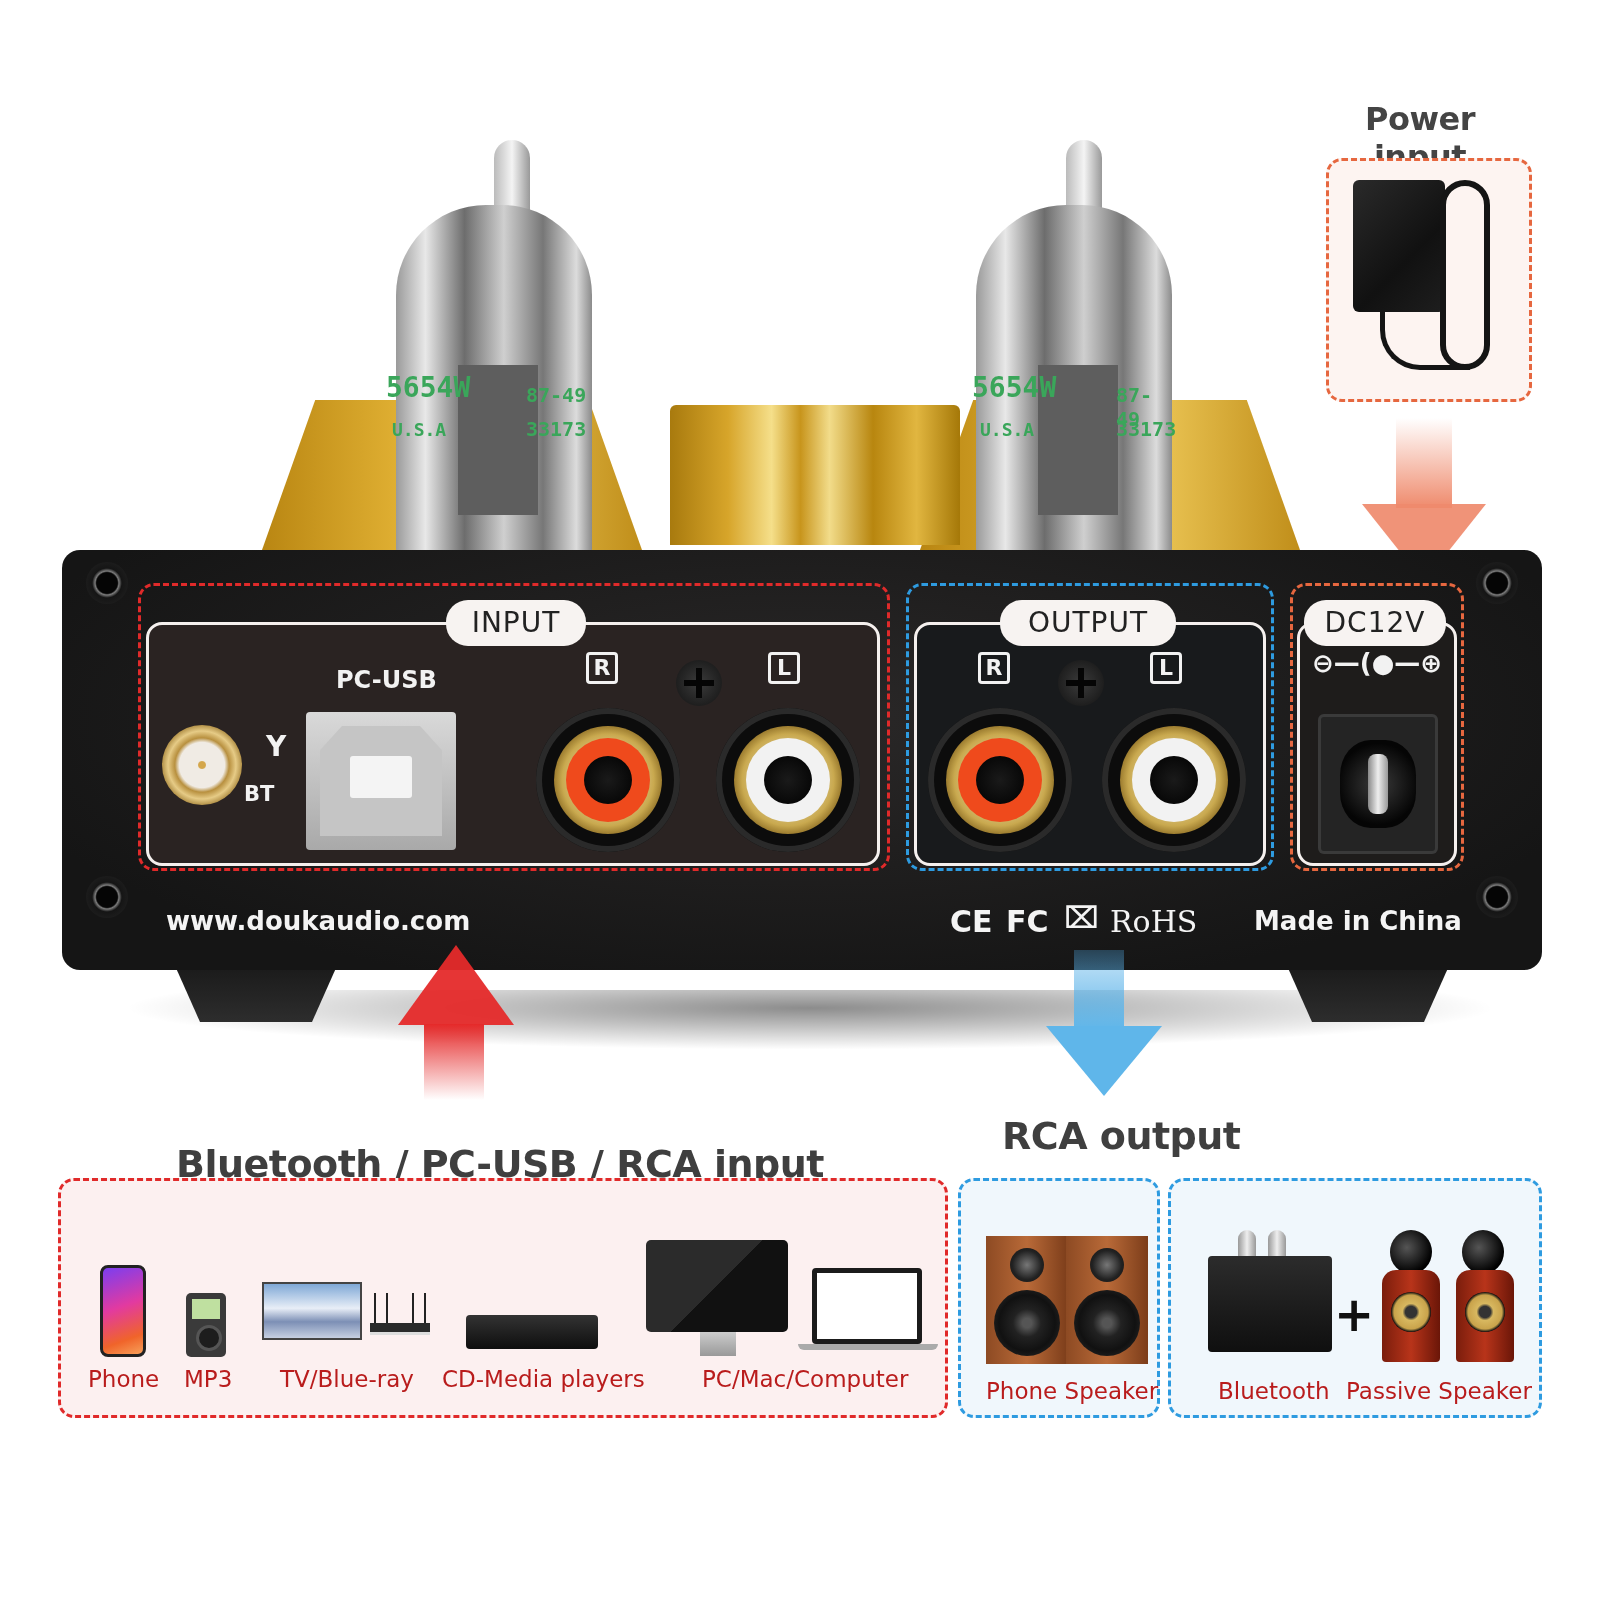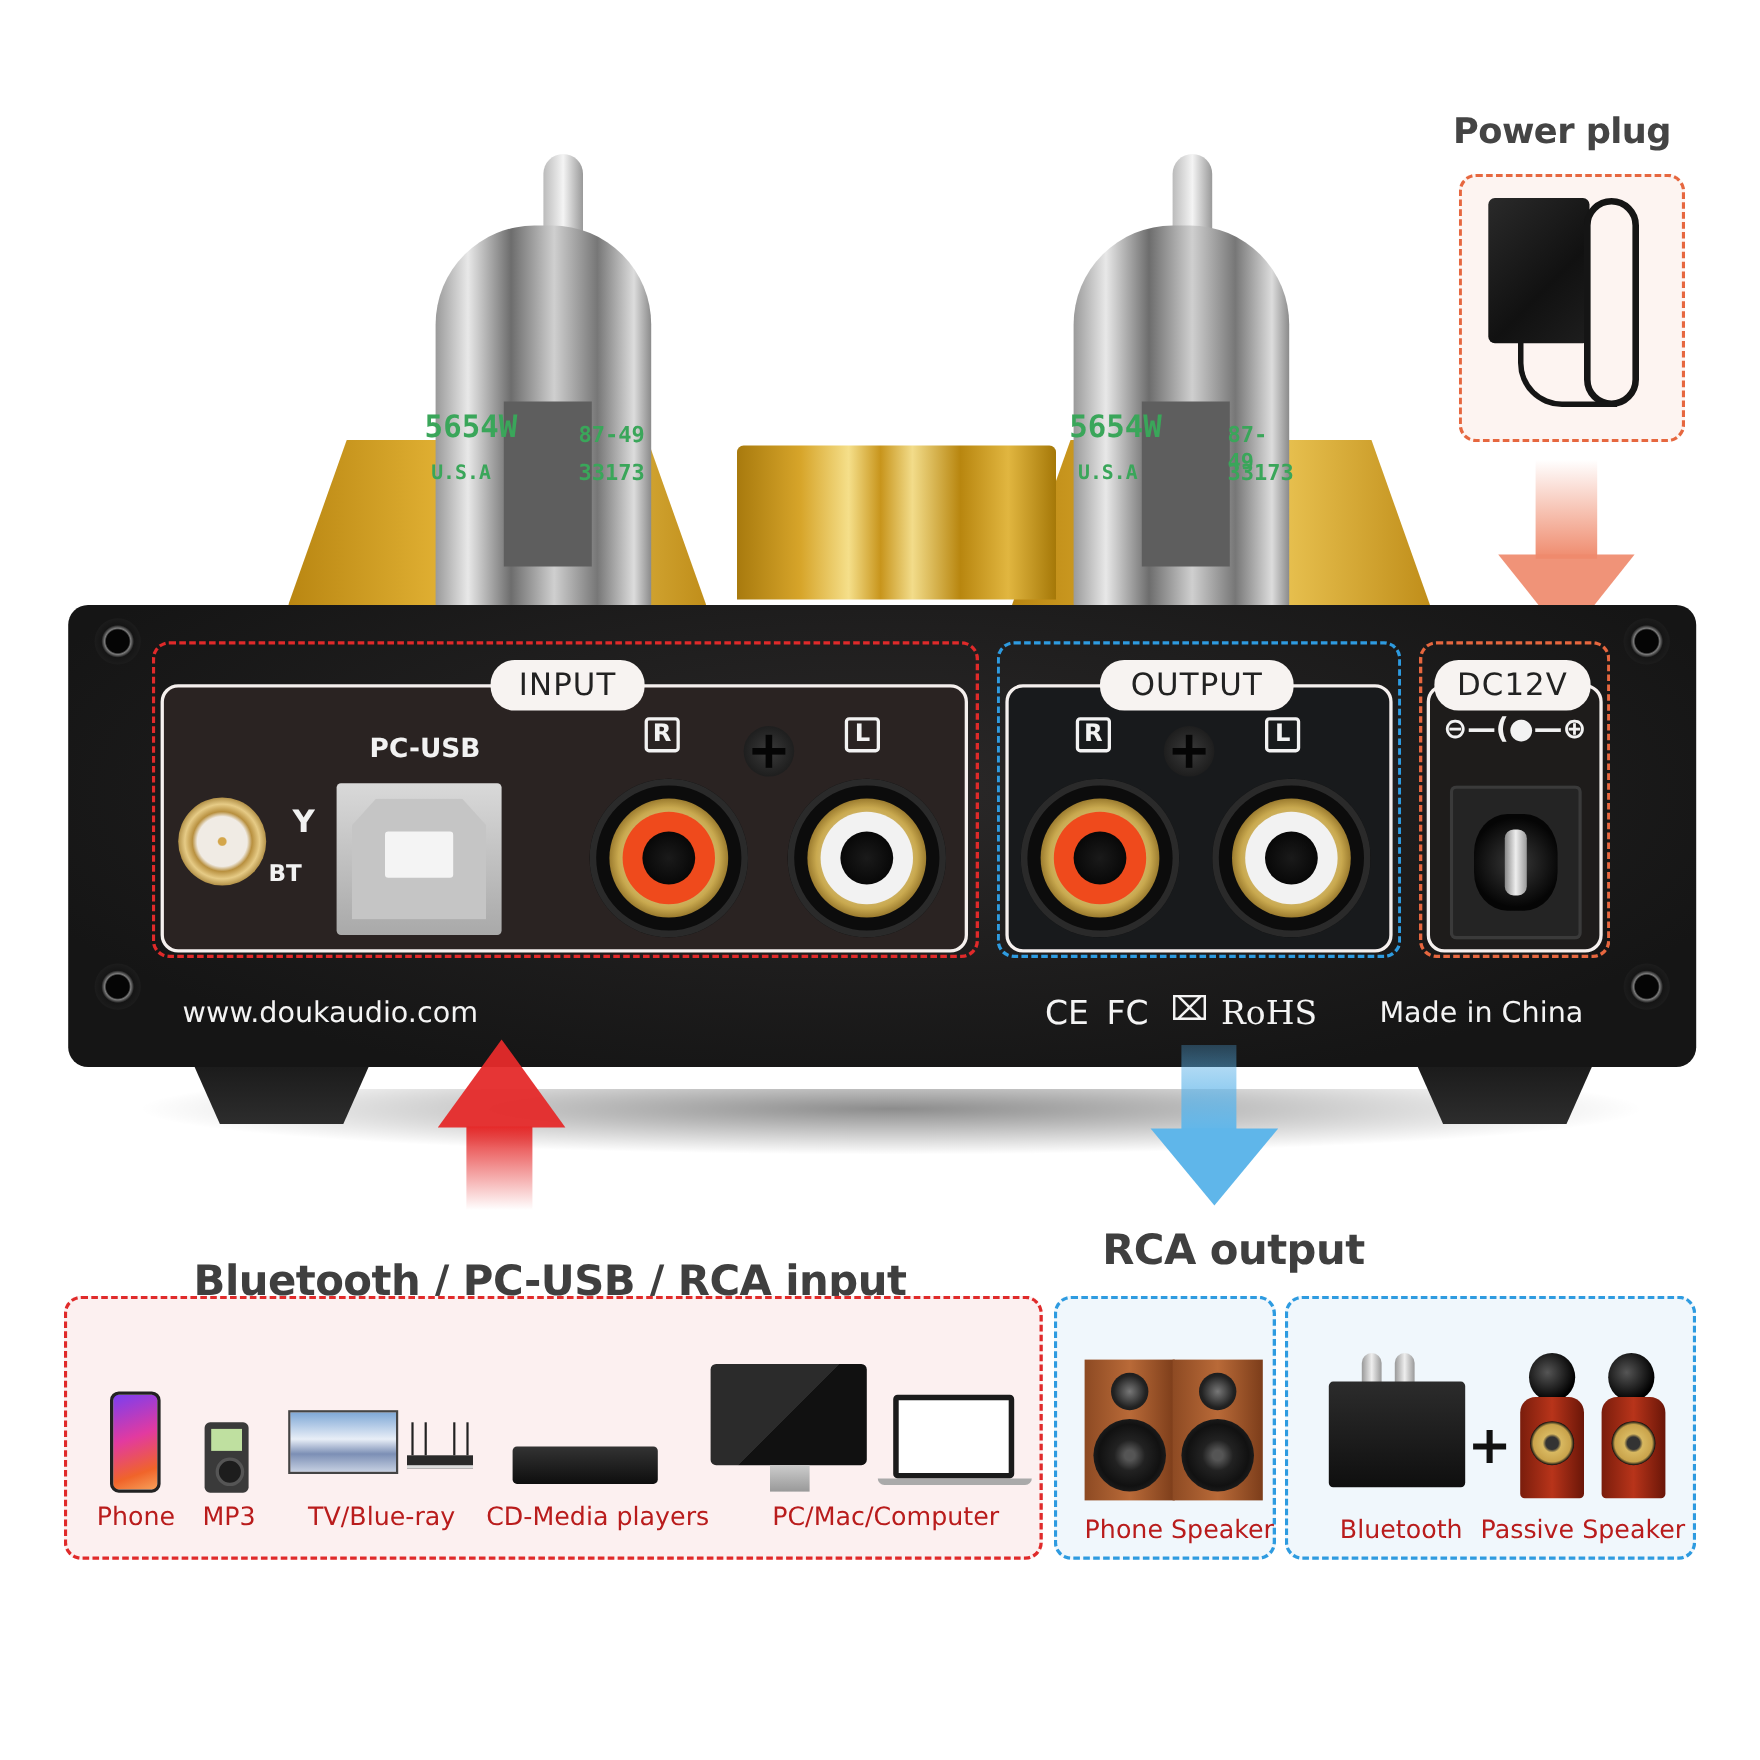--- a/index.html
+++ b/index.html
@@ -86,21 +86,21 @@
 
   .dc-jack { position: absolute; left: 1318px; top: 714px; width: 120px; height: 140px;
     background: #242424; border-radius: 6px; box-shadow: inset 0 0 0 3px #3a3a3a; }
   .dc-hole { position: absolute; left: 22px; top: 26px; width: 76px; height: 88px; border-radius: 40%;
     background: radial-gradient(circle,#3a3a3a,#050505 70%); }
   .dc-pin { position: absolute; left: 50px; top: 40px; width: 20px; height: 60px; border-radius: 8px;
     background: linear-gradient(90deg,#888,#eee,#999); }
 
   .polarity { position: absolute; left: 1312px; top: 648px; color: #f2f2f2; font-size: 26px; font-weight: bold; }
 
-  .footer-text { position: absolute; color: #f4f4f4; font-weight: normal; }
+  .footer-text { position: absolute; color: #f4f4f4; font-weight: bold; }
 
   
   .sec-title { position: absolute; font-size: 38px; font-weight: bold; color: #3f3f3f; letter-spacing: -0.5px; }
   .dev-box { position: absolute; border-radius: 16px; }
   .dev-in { left: 58px; top: 1178px; width: 890px; height: 240px; border: 3px dashed #e02a2a; background: #fcf0f0; }
   .dev-active { left: 958px; top: 1178px; width: 202px; height: 240px; border: 3px dashed #2e9be0; background: #f0f7fc; }
   .dev-amp { left: 1168px; top: 1178px; width: 374px; height: 240px; border: 3px dashed #2e9be0; background: #f0f7fc; }
   .dev-label { position: absolute; font-size: 23px; color: #b91c1c; white-space: nowrap; }
 
   .phone { position:absolute; left: 100px; top: 1265px; width: 46px; height: 92px; border-radius: 8px; border: 3px solid #222;
@@ -125,21 +125,21 @@
   .amp { position:absolute; left: 1208px; top: 1256px; width: 124px; height: 96px; background: linear-gradient(180deg,#2c2c2c,#0f0f0f); border-radius: 4px; }
   .amp-tube { position:absolute; top: 1230px; width: 18px; height: 30px; background: linear-gradient(90deg,#999,#eee,#999); border-radius: 9px 9px 0 0; }
   .plus { position:absolute; left: 1334px; top: 1286px; font-size: 48px; font-weight: bold; color: #111; }
   .pspk { position:absolute; top: 1270px; width: 58px; height: 92px; background: linear-gradient(90deg,#7a1d0c,#b8341a 50%,#6a1608); border-radius: 14px 14px 4px 4px; }
   .pspk .cone2 { position:absolute; left: 9px; top: 22px; width: 40px; height: 40px; border-radius:50%; background: radial-gradient(circle,#333 20%,#d8b860 30%,#c9a34b 60%,#111 70%); }
   .pspk-head { position:absolute; top: 1230px; width: 42px; height: 44px; border-radius: 50%; background: radial-gradient(circle at 40% 40%,#555,#000 70%); }
 </style>
 </head>
 <body>
 
-<div class="abs pp-title">Power plug</div>
+<div class="abs pp-title">Power input</div>
 <div class="abs pp-box"></div>
 <div class="abs adapter-body"></div>
 <div class="abs adapter-cable"></div>
 <div class="abs adapter-tail"></div>
 
 <div class="arrow-shaft" style="left:1396px;top:418px;width:56px;height:90px;background:linear-gradient(180deg,rgba(240,130,100,0),#ef8a6c);"></div>
 <div class="arrow-head" style="left:1362px;top:504px;border-left:62px solid transparent;border-right:62px solid transparent;border-top:78px solid #ef8a6c;opacity:0.92;"></div>
 
 <div class="cone" style="left:262px;top:400px;width:380px;height:150px;clip-path:polygon(14% 0,86% 0,100% 100%,0 100%);"></div>
 <div class="cone" style="left:920px;top:400px;width:380px;height:150px;clip-path:polygon(14% 0,86% 0,100% 100%,0 100%);"></div>

